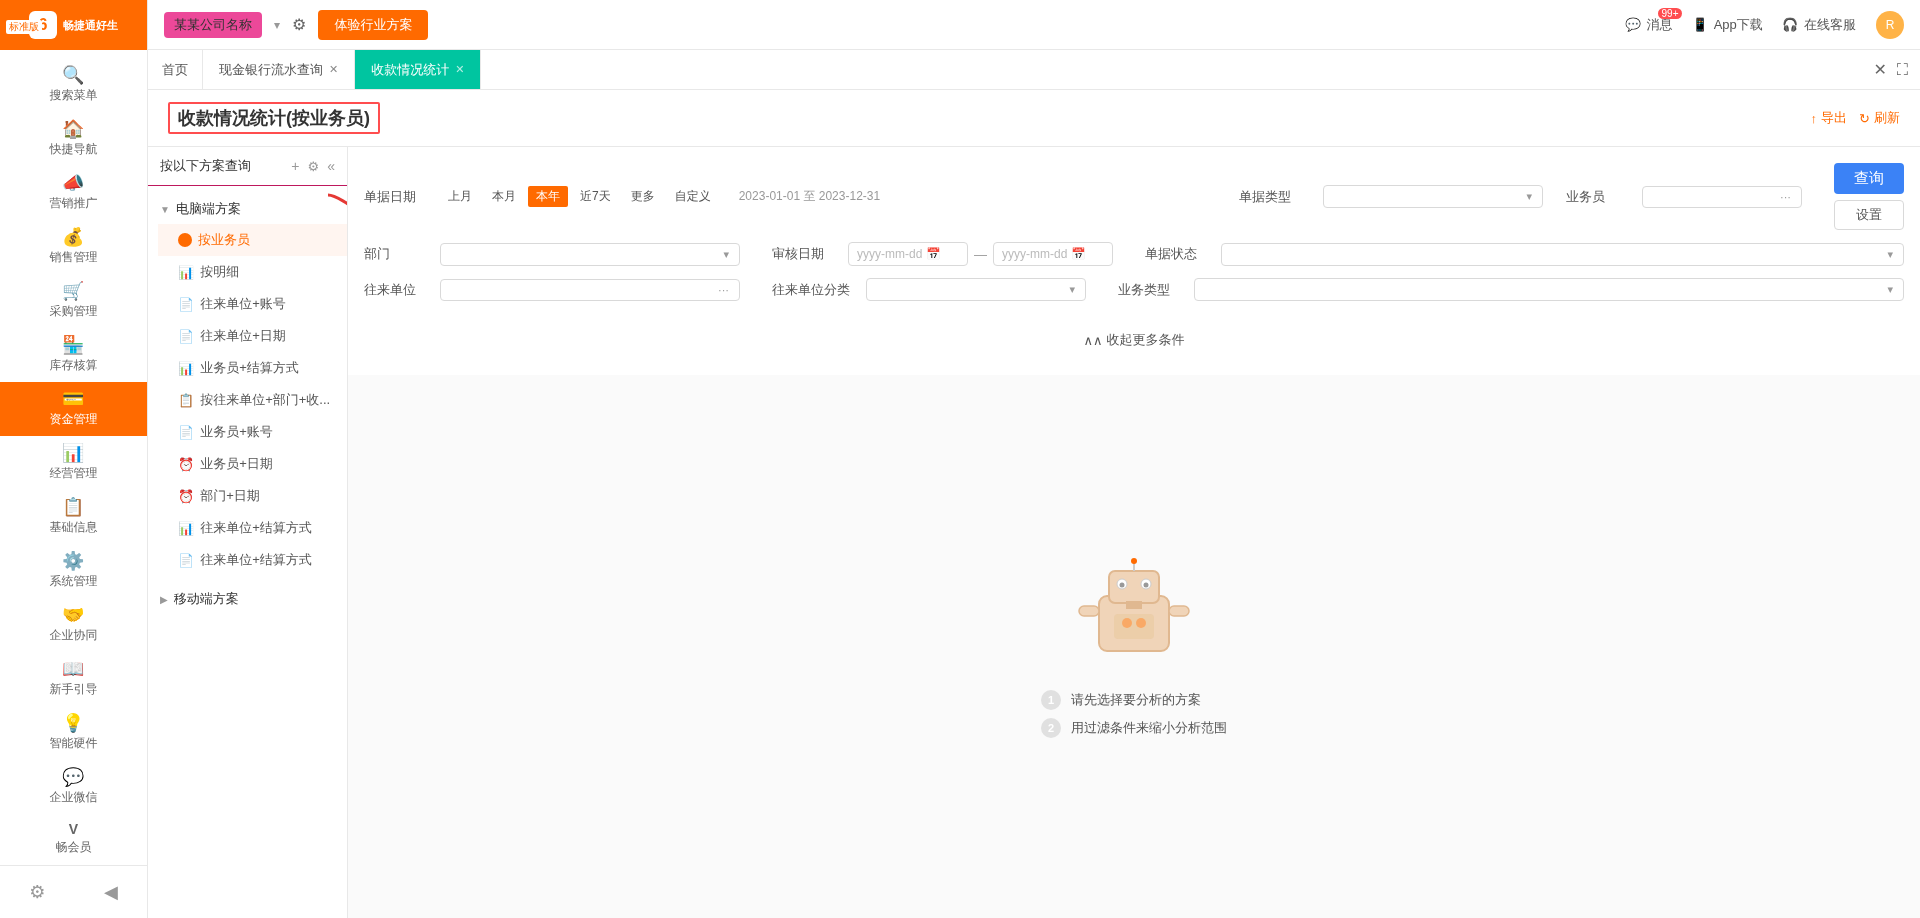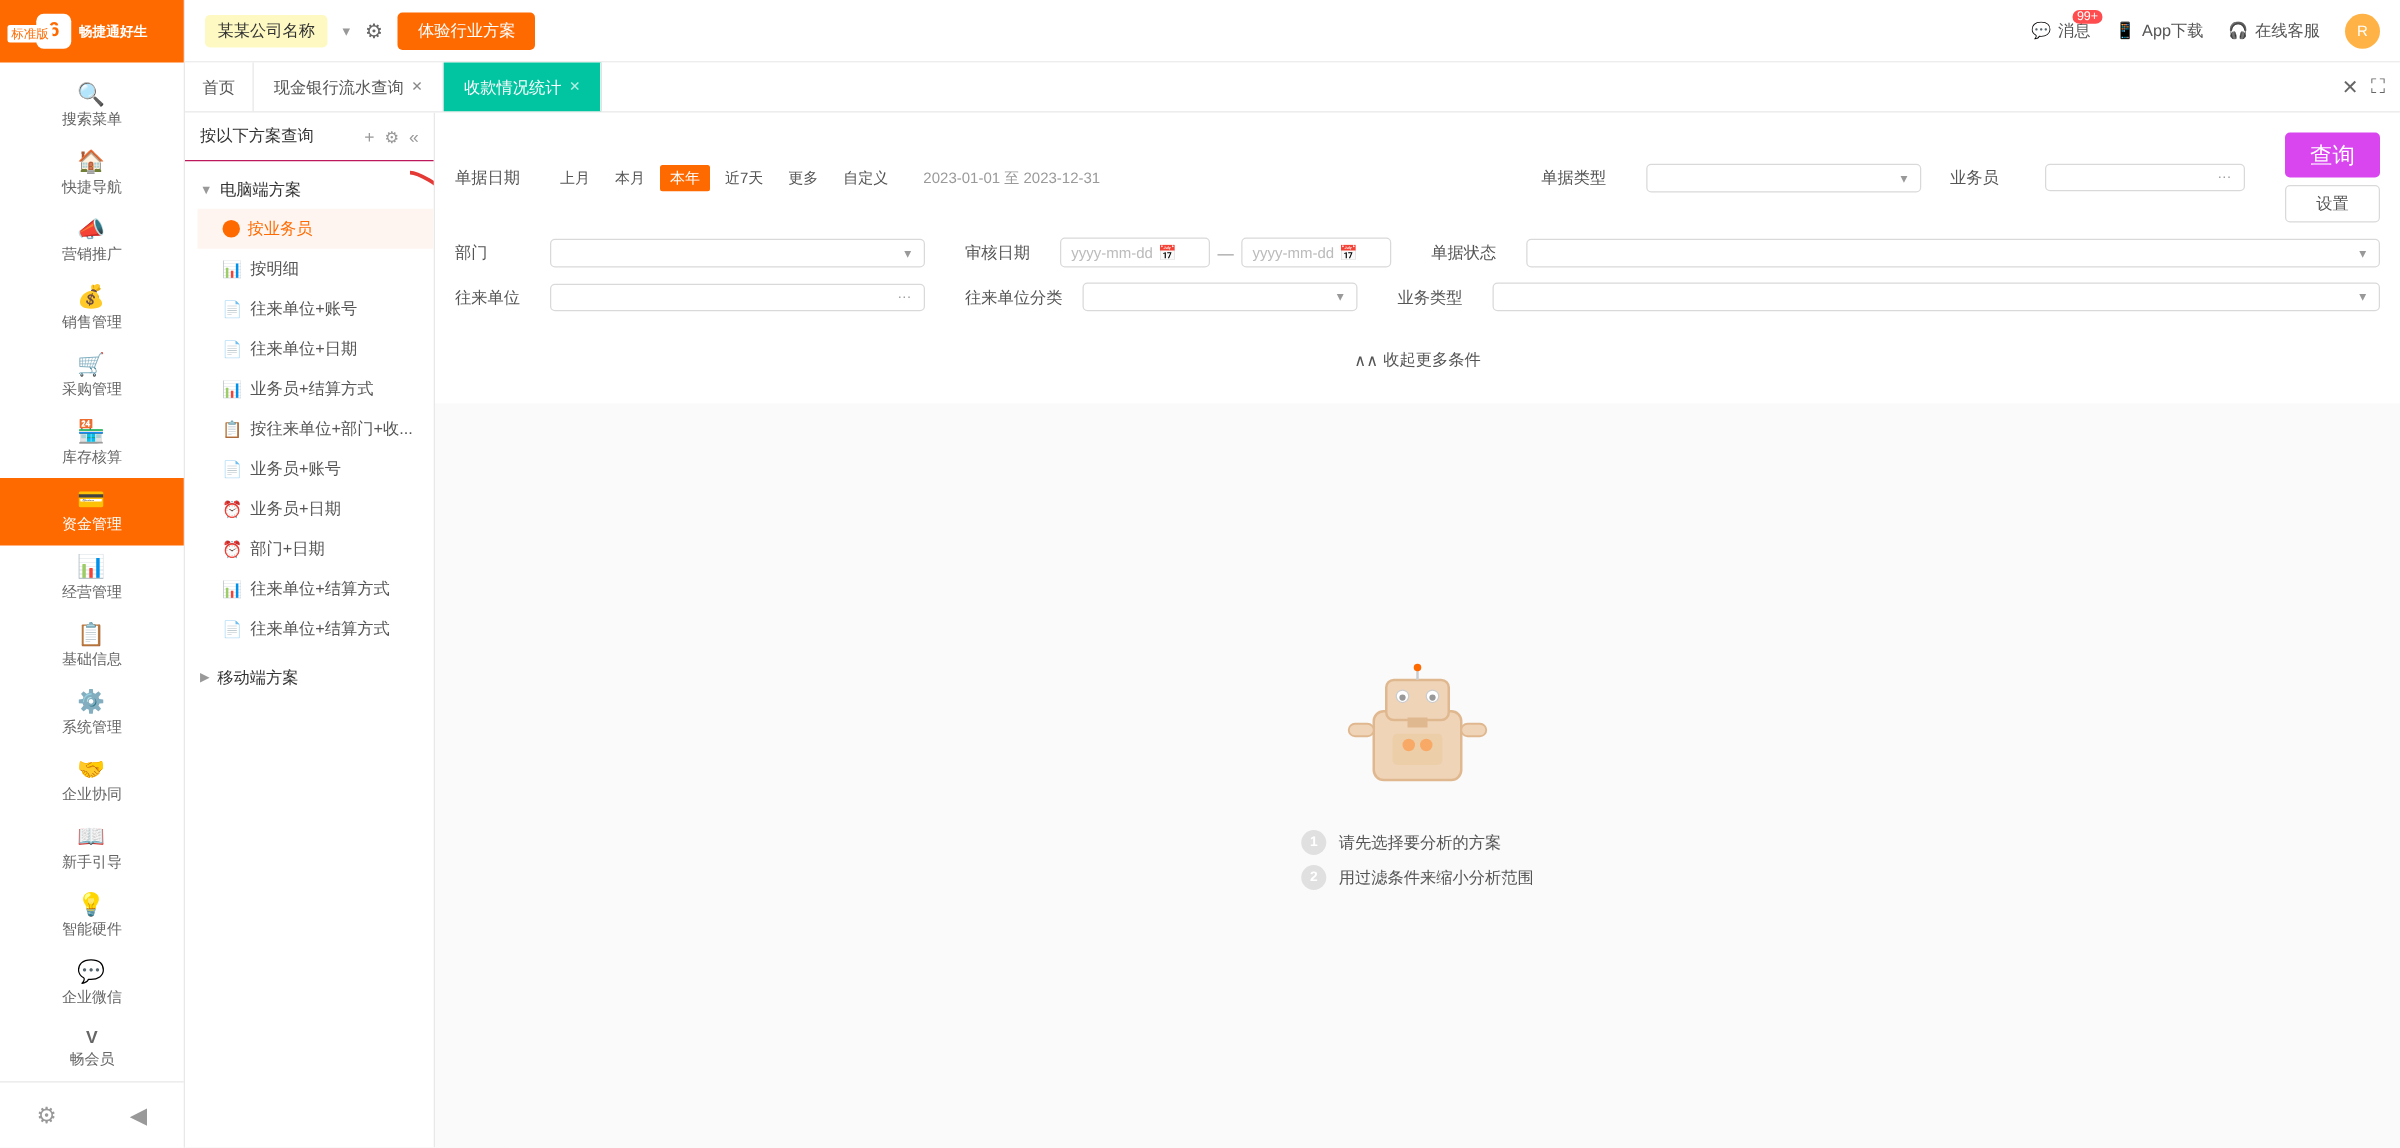--- a/index.html
+++ b/index.html
@@ -107,21 +107,21 @@
       justify-content: space-between;
     }
     .top-header-left {
       display: flex;
       align-items: center;
       gap: 12px;
     }
     .company-name {
       font-size: 13px;
       color: #333;
-      background: #fef9c3;
+      background: #ec4899;
       padding: 4px 10px;
       border-radius: 4px;
     }
     .dropdown-arrow {
       color: #999;
       font-size: 12px;
       cursor: pointer;
     }
     .settings-icon {
       color: #666;
@@ -383,26 +383,26 @@
       padding: 4px 8px;
       font-size: 12px;
       color: #bbb;
       width: 120px;
       display: flex;
       align-items: center;
       gap: 4px;
     }
     .date-separator { color: #999; font-size: 13px; }
     .search-btn {
-      background: #d946ef;
+      background: #3b82f6;
       color: #fff;
       border: none;
       padding: 6px 20px;
       border-radius: 4px;
-      font-size: 18px;
+      font-size: 15px;
       cursor: pointer;
     }
     .settings-btn {
       background: #fff;
       border: 1px solid #d9d9d9;
       color: #555;
       padding: 5px 16px;
       border-radius: 4px;
       font-size: 13px;
       cursor: pointer;
@@ -570,20 +570,33 @@
     <div class="tab active">
       <span>收款情况统计</span>
       <span class="tab-close">✕</span>
     </div>
     <div class="tab-bar-end">
       <span class="icon-btn">✕</span>
       <span class="icon-btn">⛶</span>
     </div>
   </div>
 
+  <div class="page-header">
+    <div class="page-title">收款情况统计(按业务员)</div>
+    <div class="page-actions">
+      <div class="action-btn">
+        <span>↑</span>
+        <span>导出</span>
+      </div>
+      <div class="action-btn">
+        <span>↻</span>
+        <span>刷新</span>
+      </div>
+    </div>
+  </div>
 
   <div class="content-body">
 
     <div class="scheme-panel" style="position:relative;">
       <div class="scheme-header">
         <span class="scheme-title">按以下方案查询</span>
         <span class="scheme-icon-btn">+</span>
         <span class="scheme-icon-btn" style="font-size:13px;">⚙</span>
         <span class="scheme-icon-btn">«</span>
       </div>

